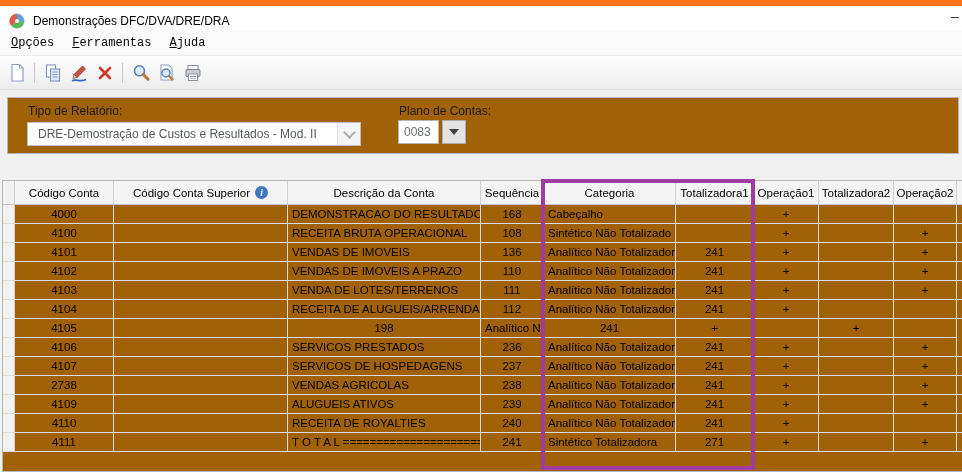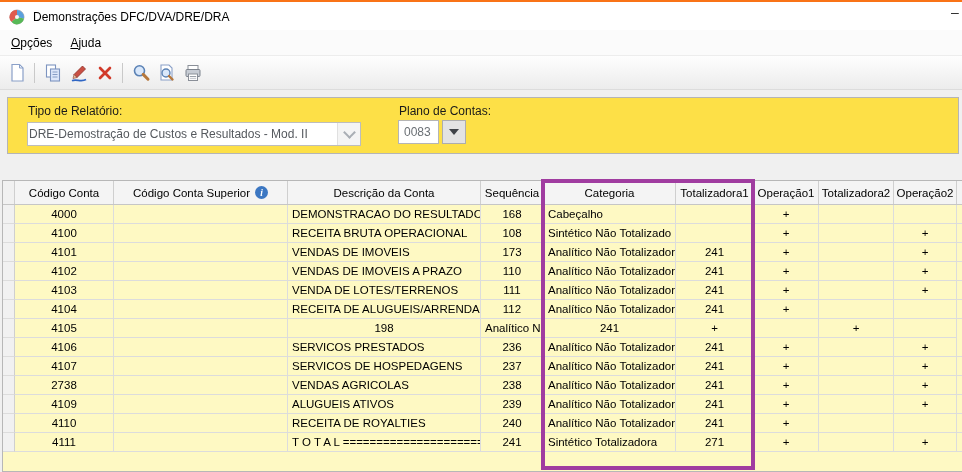--- a/index.html
+++ b/index.html
@@ -3,58 +3,58 @@
 <meta charset="utf-8">
 <style>
   html,body{margin:0;padding:0;background:#d8d8d8;}
   #app{
     position:relative;width:962px;height:472px;overflow:hidden;
     background:#f0f0f0;font-family:"Liberation Sans",sans-serif;
     font-size:12px;color:#000;
   }
   
   .titlebar{position:absolute;top:0;left:0;right:0;height:30px;background:#fff;
-    border-top:2px solid #f97316;display:flex;align-items:center;}
+    border-top:6px solid #f97316;display:flex;align-items:center;}
   .appicon{width:16px;height:16px;margin:0 8px 0 9px;flex:0 0 auto;}
   .title{font-size:12px;color:#000;}
   .minbtn{position:absolute;right:-3px;top:2px;font-size:14px;color:#333;width:20px;text-align:center;}
   
   .menubar{position:absolute;top:30px;left:0;right:0;height:25px;background:#fbfbfb;
     display:flex;align-items:center;padding-left:2px;}
-  .menu-item{padding:4px 9px;cursor:default;}
+  .menu-item{padding:4px 9px;cursor:default;font-family:Liberation Mono, monospace;}
   .menu-item .accel{text-decoration:underline;}
   
   .toolbar{position:absolute;top:55px;left:0;right:0;height:35px;
     background:linear-gradient(#fefefe,#ececec);
     border-top:1px solid #ededed;border-bottom:1px solid #dcdcdc;
     display:flex;align-items:center;padding-left:4px;gap:1px;box-sizing:border-box;}
   .tbtn{width:25px;height:25px;display:flex;align-items:center;justify-content:center;}
   .tsep{width:1px;height:20px;background:#c9c9c9;margin:0 4px;}
   
   .filterbox{position:absolute;left:7px;top:97px;right:3px;height:55px;
-    background:#fde047;border:1px solid #b5b5b5;}
+    background:#a16207;border:1px solid #b5b5b5;}
   .flabel{position:absolute;font-size:12px;color:#1a1a1a;}
   .tipo-label{left:20px;top:6px;}
   .plano-label{left:391px;top:6px;}
   .combo{position:absolute;left:19px;top:24px;width:334px;height:24px;background:#fff;
     border:1px solid #bdbdbd;box-sizing:border-box;color:#55595e;
-    display:flex;align-items:center;padding-left:1px;overflow:hidden;white-space:nowrap;}
+    display:flex;align-items:center;padding-left:10px;overflow:hidden;white-space:nowrap;}
   .combo .chevzone{position:absolute;right:0;top:0;bottom:0;width:22px;background:#f4f4f4;
     border-left:1px solid #e0e0e0;display:flex;align-items:center;justify-content:center;}
   .chev{width:7px;height:7px;border-right:2px solid #a9aeb4;border-bottom:2px solid #a9aeb4;
     transform:rotate(45deg);margin-top:-4px;}
   .plano-field{position:absolute;left:390px;top:22px;width:41px;height:24px;background:#fff;
     border:1px solid #b5b5b5;box-sizing:border-box;color:#6a6f74;
     display:flex;align-items:center;padding-left:5px;text-align:right;}
   .plano-btn{position:absolute;left:434px;top:22px;width:24px;height:24px;background:#e3e3e3;
     border:1px solid #adadad;box-sizing:border-box;display:flex;align-items:center;justify-content:center;}
   .tri-down{width:0;height:0;border-left:5px solid transparent;border-right:5px solid transparent;
     border-top:6px solid #3f4348;}
   
-  .gridpanel{position:absolute;left:2px;top:180px;right:0;bottom:0;background:#fef9c3;
+  .gridpanel{position:absolute;left:2px;top:180px;right:0;bottom:0;background:#a16207;
     border:1px solid #b7b7b7;border-right:none;box-sizing:border-box;overflow:hidden;
     --cols:12px 99px 174px 193px 63px 132px 78px 65px 75px 63px 40px;}
   .ghead{display:grid;grid-template-columns:var(--cols);height:24px;background:#f4f4f4;
     border-bottom:1px solid #c6c6c6;box-sizing:border-box;}
   .ghead .hcell{display:flex;align-items:center;justify-content:center;
     border-right:1px solid #cfcfcf;font-size:11.5px;overflow:hidden;white-space:nowrap;box-sizing:border-box;}
   .ghead .hcell.ind{background:#f1f1f1;}
   .info-icon{width:13px;height:13px;border-radius:50%;background:#3c77c2;color:#fff;
     font-size:9.5px;font-weight:bold;font-style:italic;display:inline-flex;align-items:center;
     justify-content:center;margin-left:5px;flex:0 0 auto;font-family:"Liberation Serif",serif;}
@@ -82,20 +82,21 @@
         <path d="M8 8 L2.5 12.8 A7 7 0 0 1 8 1 Z" fill="#e05a4e"></path>
         <circle cx="8" cy="8" r="2" fill="#f5f5f5"></circle>
       </svg>
     </span>
     <span class="title">Demonstrações DFC/DVA/DRE/DRA</span>
     <span class="minbtn">–</span>
   </div>
 
   <div class="menubar">
     <span class="menu-item"><span class="accel">O</span><span>pções</span></span>
+    <span class="menu-item"><span class="accel">F</span><span>erramentas</span></span>
     <span class="menu-item"><span class="accel">A</span><span>juda</span></span>
   </div>
 
   <div class="toolbar">
     <span class="tbtn">
       <svg width="20" height="20" viewBox="0 0 20 20">
         <path d="M5 1.5 H12.5 L16 5 V18 H5 Z" fill="#fff" stroke="#8aa0c8" stroke-width="1.2"></path>
         <path d="M12.5 1.5 L12.5 5 H16 Z" fill="#e8eefa" stroke="#8aa0c8" stroke-width="1"></path>
       </svg>
     </span>
@@ -203,21 +204,21 @@
           <div class="cell c-operacao1">+</div>
           <div class="cell c-totalizadora2"></div>
           <div class="cell c-operacao2">+</div>
           <div class="cell"></div>
         </div>
         <div class="trow">
           <div class="cell indicator"></div>
           <div class="cell c-codigo">4101</div>
           <div class="cell c-superior"></div>
           <div class="cell c-descricao">VENDAS DE IMOVEIS</div>
-          <div class="cell c-sequencia">173</div>
+          <div class="cell c-sequencia">136</div>
           <div class="cell c-categoria">Analítico Não Totalizador</div>
           <div class="cell c-totalizadora1">241</div>
           <div class="cell c-operacao1">+</div>
           <div class="cell c-totalizadora2"></div>
           <div class="cell c-operacao2">+</div>
           <div class="cell"></div>
         </div>
         <div class="trow">
           <div class="cell indicator"></div>
           <div class="cell c-codigo">4102</div>

